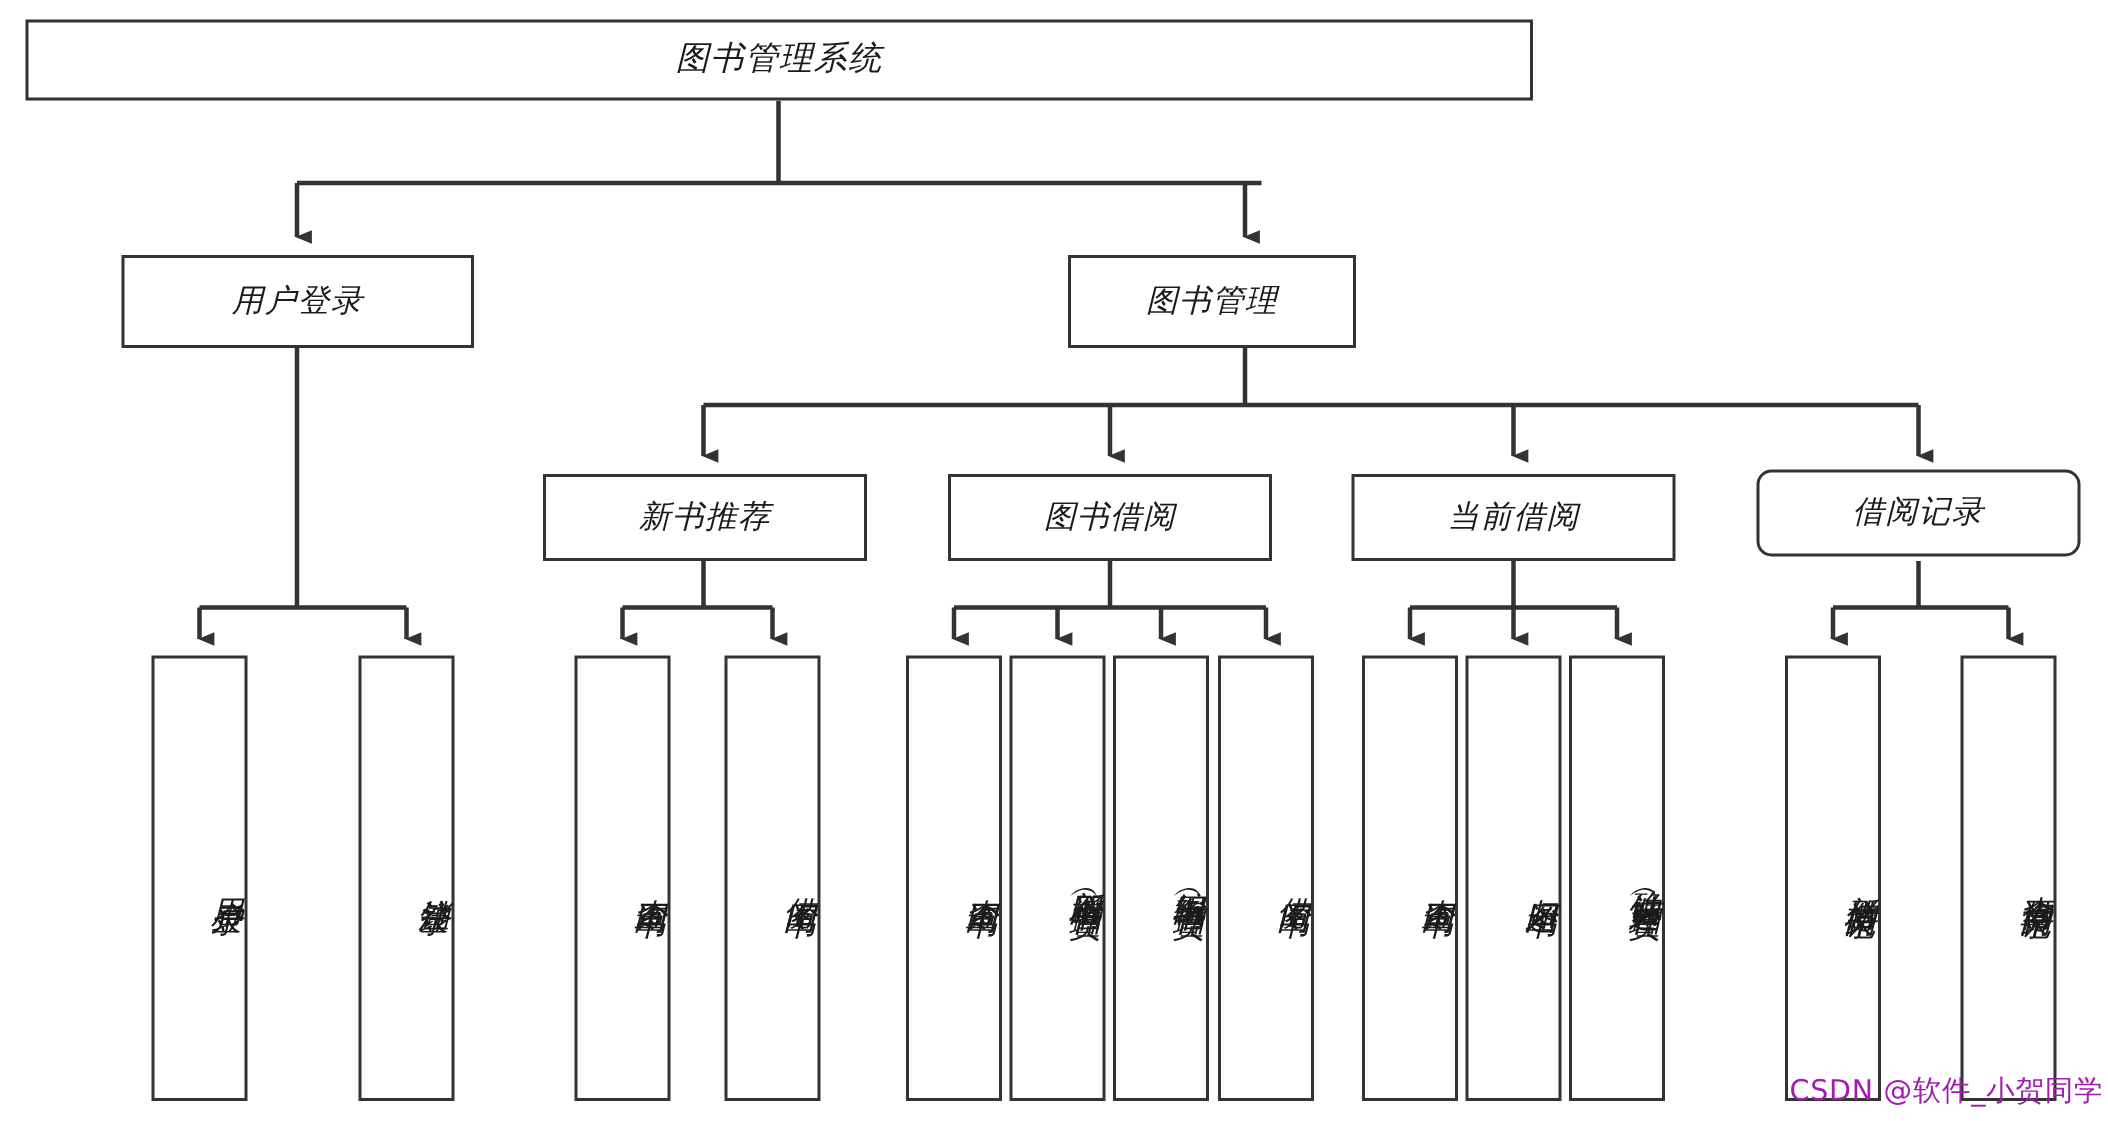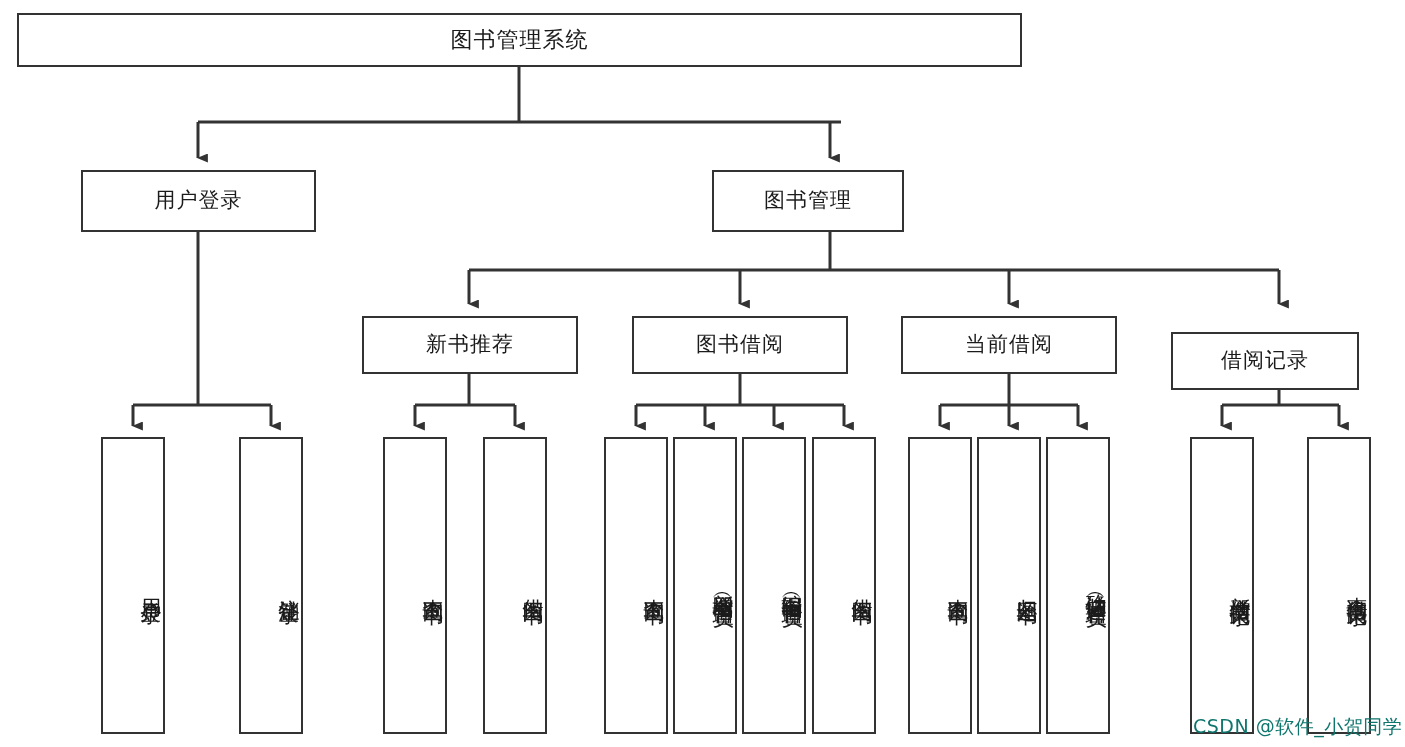--- a/index.html
+++ b/index.html
@@ -27,20 +27,21 @@
   .node {
     position: absolute;
     box-sizing: border-box;
     border: 2px solid #333333;
     background: #ffffff;
     display: flex;
     align-items: center;
     justify-content: center;
     color: #1b1b1b;
     text-align: center;
+    font-style: italic;
   }
   .node-h {
     font-size: 21px;
     letter-spacing: 1px;
     line-height: 1.2;
   }
   .node-root {
     font-size: 22px;
   }
   .node-v {
@@ -55,21 +56,21 @@
   }
   .node-v .vlabel {
     writing-mode: vertical-rl;
     text-orientation: upright;
     display: block;
     white-space: nowrap;
   }
   .watermark {
     position: absolute;
     font-size: 19px;
-    color: #0f766e;
+    color: #a21caf;
     letter-spacing: 0.5px;
     white-space: nowrap;
     font-family: "DejaVu Sans", "Liberation Sans", sans-serif;
   }
 </style>
 </head>
 <body>
 
 <div id="canvas">
 
@@ -136,21 +137,21 @@
 
   <div class="node node-h" style="left:362px; top:316px; width:216px; height:58px;justify-content:center;">
     <span>新书推荐</span>
   </div>
   <div class="node node-h" style="left:901px; top:316px; width:216px; height:58px;">
     <span>当前借阅</span>
   </div>
   <div class="node node-h" style="left:632px; top:316px; width:216px; height:58px;">
     <span>图书借阅</span>
   </div>
-  <div class="node node-h" style="left:1171px; top:332px; width:188px; height:58px;">
+  <div class="node node-h" style="left:1171px; top:313px; width:216px; height:58px;border-radius:10px;">
     <span>借阅记录</span>
   </div>
 
   <div class="node node-v" style="left:101px; top:437px; width:64px; height:297px;">
     <span class="vlabel">用户登录</span>
   </div>
   <div class="node node-v" style="left:239px; top:437px; width:64px; height:297px;">
     <span class="vlabel">注销登录</span>
   </div>
 

